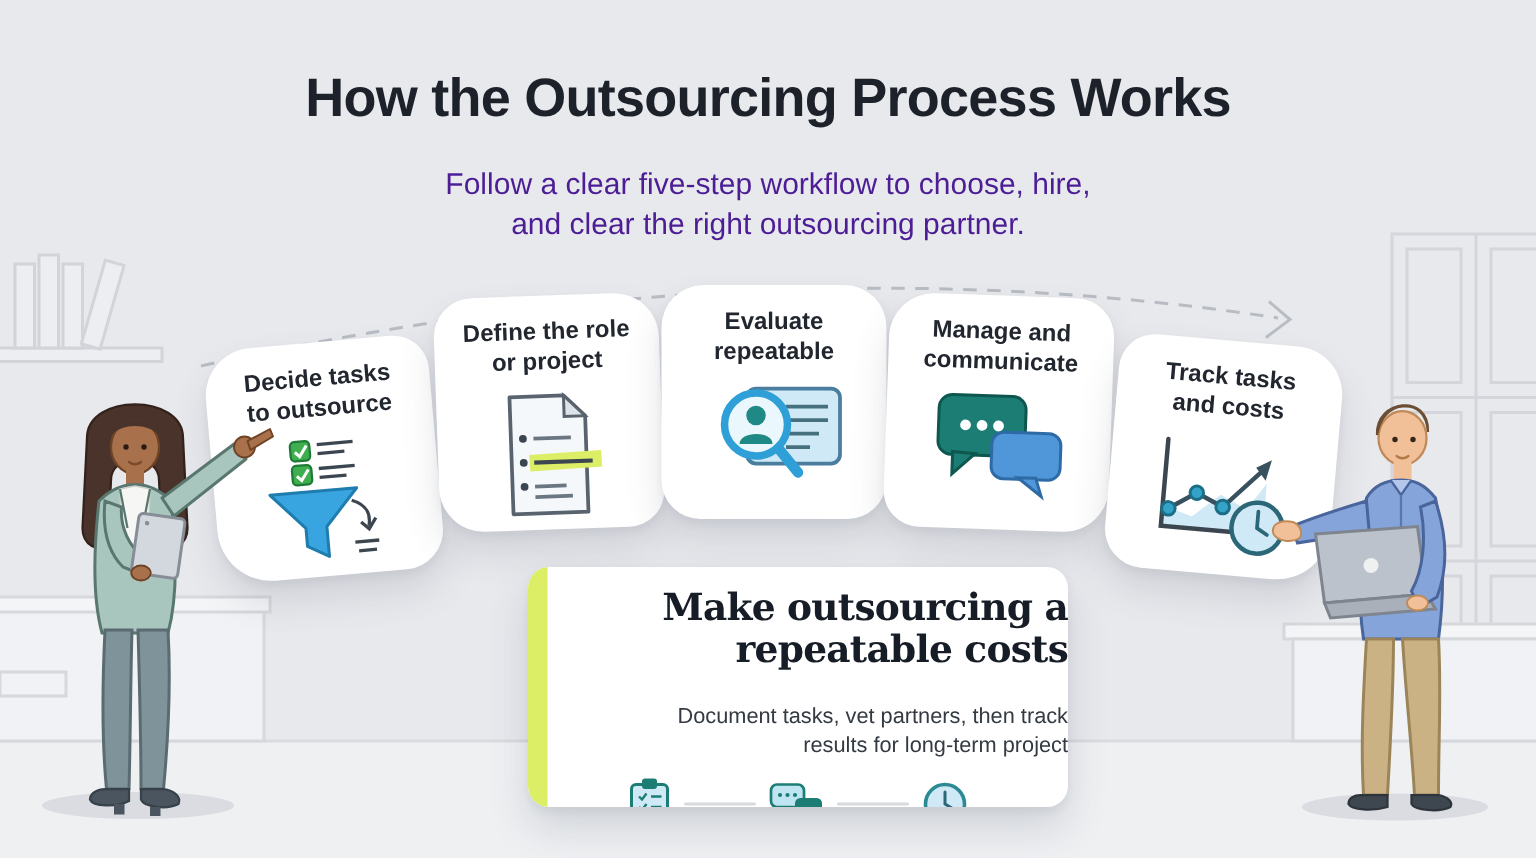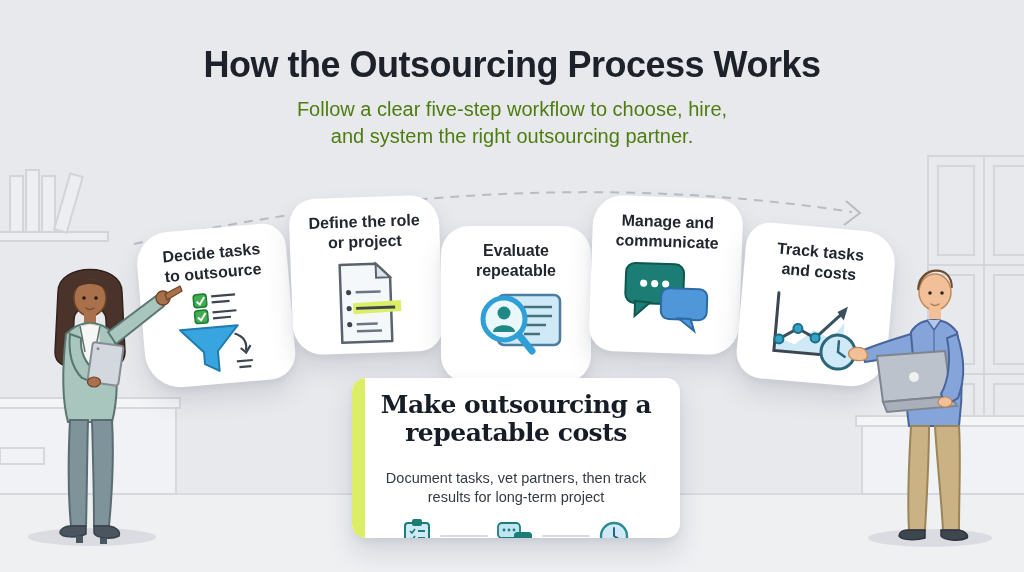--- a/index.html
+++ b/index.html
@@ -5,41 +5,41 @@
   * { margin:0; padding:0; box-sizing:border-box; }
   body { font-family:"Liberation Sans", sans-serif; }
   .stage {
     position:relative; width:1024px; height:572px;
     background:#e8e9ed; overflow:hidden;padding-left:43px;
   }
   .bg-layer { position:absolute; inset:0; z-index:0; }
   
   .header { position:absolute; top:44px; left:0; right:0; text-align:center; z-index:4; }
   .title { font-size:36px; font-weight:700; color:#1c212a; letter-spacing:-0.5px; }
-  .subtitle { margin-top:10px; font-size:20px; font-weight:500; color:#4d7c0f; line-height:1.35; }
+  .subtitle { margin-top:24px; font-size:20px; font-weight:500; color:#4c1d95; line-height:1.35; }
   
   .step-card {
     position:absolute; width:150px; height:156px; background:#ffffff;
     box-shadow:0 14px 24px rgba(80,85,105,.16), 0 3px 6px rgba(80,85,105,.08);
     display:flex; flex-direction:column; align-items:center; padding-top:15px;
     z-index:2;
   }
   .card1 { left:141px; top:228px; transform:rotate(-5deg); border-radius:32px 24px 26px 36px; }
   .card2 { left:291px; top:197px; transform:rotate(-2deg); border-radius:26px 30px 24px 30px; }
-  .card3 { left:441px; top:190px; transform:rotate(0deg);  border-radius:28px 28px 26px 26px;margin-top:36px; }
+  .card3 { left:441px; top:190px; transform:rotate(0deg);  border-radius:28px 28px 26px 26px; }
   .card4 { left:591px; top:197px; transform:rotate(2deg);  border-radius:30px 26px 30px 24px; }
   .card5 { left:741px; top:227px; transform:rotate(5deg);  border-radius:24px 32px 36px 26px; }
   .step-title { font-size:16px; font-weight:600; color:#22272f; text-align:center; line-height:1.22; }
   .step-icon { margin-top:9px; }
   
   .summary-card {
-    position:absolute; left:352px; top:378px; width:328px; height:160px;
+    position:absolute; left:352px; top:378px; width:360px; height:160px;
     background:#ffffff; border-radius:14px;
     box-shadow:0 14px 26px rgba(80,85,105,.18), 0 3px 6px rgba(80,85,105,.08);
-    z-index:2; text-align:center; padding-top:13px; overflow:hidden;
+    z-index:2; text-align:right; padding-top:13px; overflow:hidden;
   }
   .summary-accent {
     position:absolute; left:0; top:0; bottom:0; width:13px;
     background:#dcee66; border-radius:14px 0 0 14px;
   }
   .summary-title {
     font-family:"DejaVu Serif", serif; font-weight:700; font-size:25px;
     color:#171d26; line-height:1.1; letter-spacing:-0.5px;
   }
   .summary-subtitle { margin-top:23px; font-size:14.5px; color:#343a42; line-height:1.3; }
@@ -97,21 +97,21 @@
     <g stroke="#b8bcc3" stroke-width="2" fill="none">
       <path d="M134,244 Q512,160 852,212" stroke-dasharray="9 7"></path>
       <path d="M846,201 L860,213 L844,225"></path>
     </g>
   </svg>
 
   <div class="header">
     <div class="title">How the Outsourcing Process Works</div>
     <div class="subtitle">
       <div>Follow a clear five-step workflow to choose, hire,</div>
-      <div>and system the right outsourcing partner.</div>
+      <div>and clear the right outsourcing partner.</div>
     </div>
   </div>
 
   <div class="step-card card1">
     <div class="step-title">
       <div>Decide tasks</div>
       <div>to outsource</div>
     </div>
     <svg class="step-icon" width="92" height="88" viewBox="0 0 92 88">
       <rect x="24" y="2" width="13" height="13" rx="3" fill="#3fae4e" stroke="#1f7a37" stroke-width="1.5"></rect>

